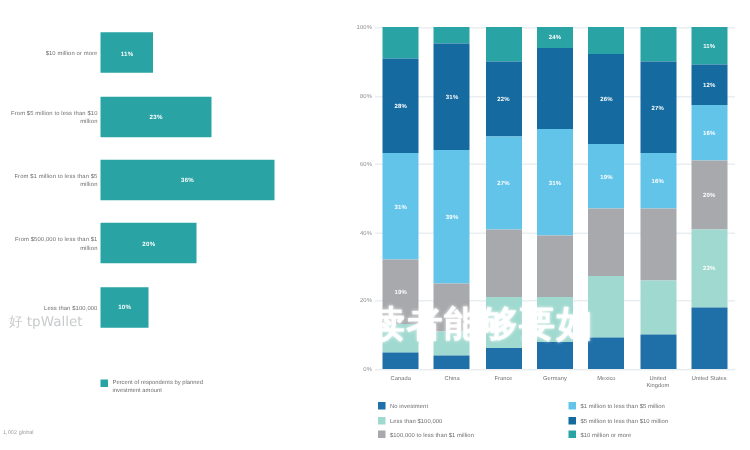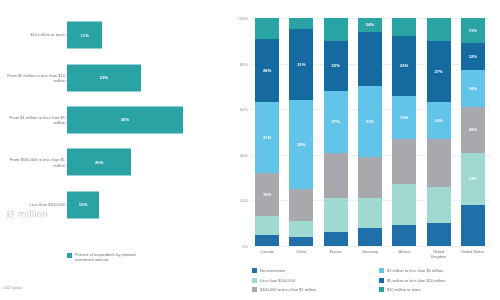--- a/index.html
+++ b/index.html
@@ -438,15 +438,16 @@
           <div class="lgswatch" style="background: rgb(167, 169, 172);"></div>
           <div class="lgtext">$100,000 to less than $1 million</div>
         </div>
         <div class="lgitem">
           <div class="lgswatch" style="background: rgb(42, 163, 165);"></div>
           <div class="lgtext">$10 million or more</div>
         </div>
       </div>
   </div>
 
-  <div class="wm" id="wm-line4">好 million</div>
+  <div class="wm" id="wm-line3">读者能够要如</div>
+  <div class="wm" id="wm-line4">好 tpWallet</div>
 
 </div>
 
 </body></html>

